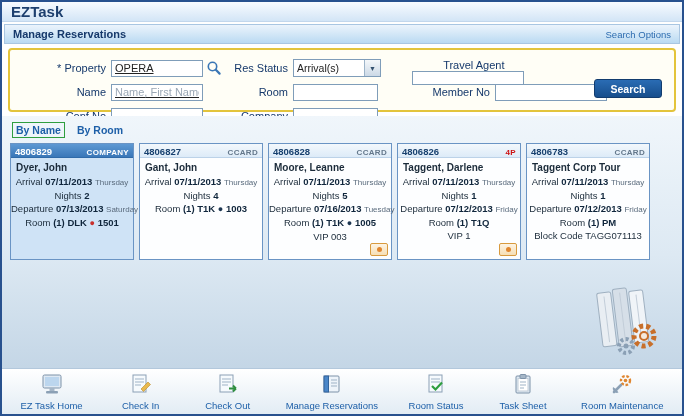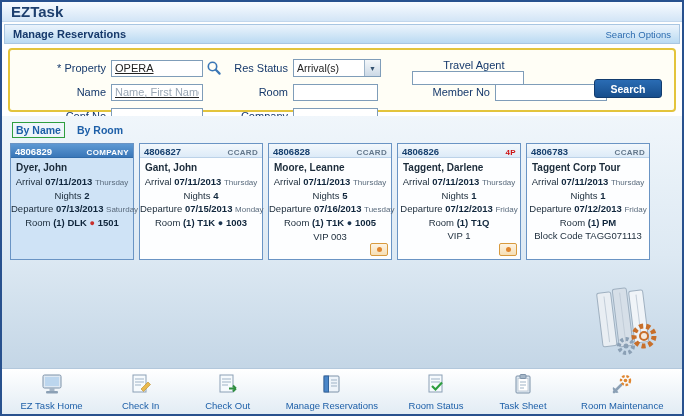--- a/index.html
+++ b/index.html
@@ -175,23 +175,20 @@
           <span class="badge" style="color: rgb(100, 120, 140);">CCARD</span>
         </div>
         <div class="guest">Gant, John</div>
         <div class="line">
           <span>Arrival</span> <b>07/11/2013</b> <span class="day">Thursday</span>
         </div>
         <div class="line">
           <span>Nights</span> <b>4</b>
         </div>
         <div class="line">
-          <span>Departure</span> <b>07/15/2013</b> <span class="day">Monday</span>
-        </div>
-        <div class="line">
           <span>Room</span> <b>(1) T1K</b>
           <span class="dot" style="color: rgb(27, 53, 80);">●</span>
           <b>1003</b>
         </div>
       </div>
 
       <div class="card">
         <div class="card-header">
           <span class="conf">4806828</span>
           <span class="badge" style="color: rgb(100, 120, 140);">CCARD</span>

